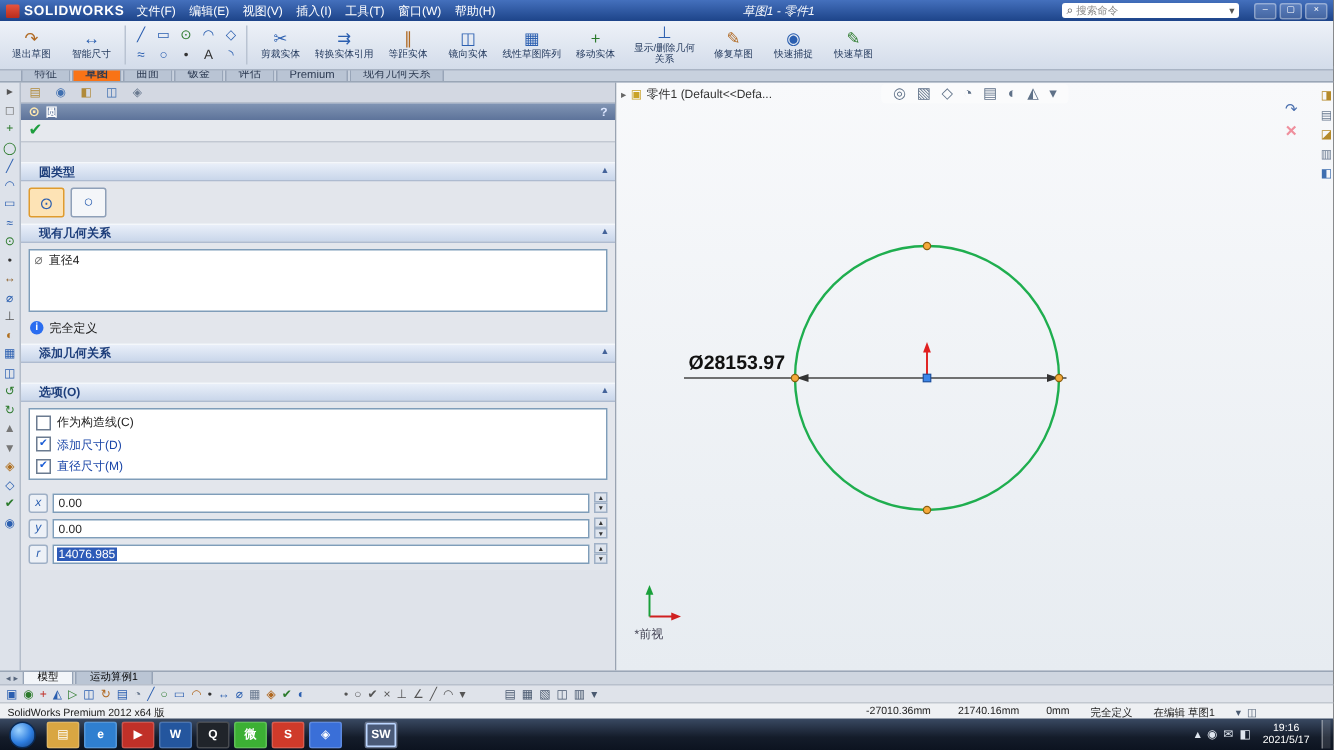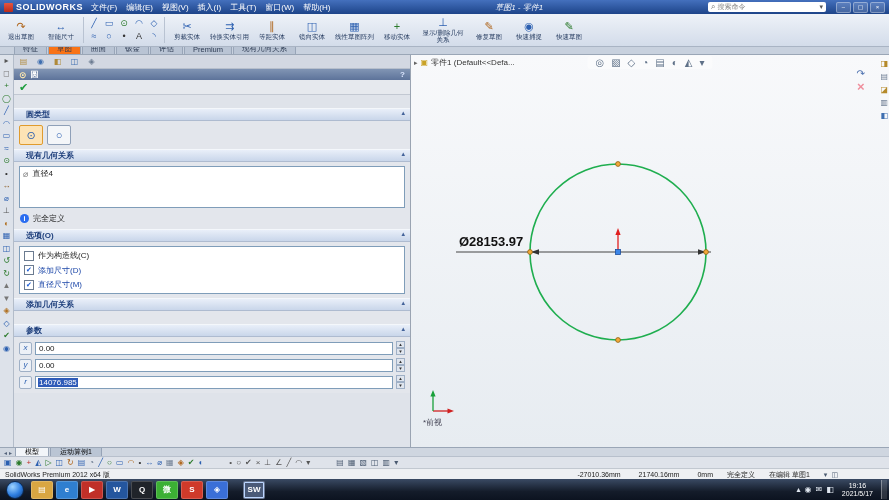--- a/index.html
+++ b/index.html
@@ -40,21 +40,21 @@
   .rb-grid{display:grid;grid-template-columns:repeat(5,14px);grid-auto-rows:13px;
     align-content:center;gap:0 1px;}
   .tool{font-size:9px;text-align:center;line-height:13px;cursor:default;}
 
   
   .cmdtabs{position:absolute;left:0;top:44px;right:0;height:10px;background:#c8d1de;
     display:flex;align-items:flex-end;padding-left:14px;gap:1px;border-bottom:1px solid #9aa6b6;
     font-size:7.5px;z-index:9;}
   .ctab{padding:1px 8px 0 8px;background:#b9c4d4;border:1px solid #98a5b8;border-bottom:none;
     border-radius:2px 2px 0 0;color:#2c3a52;white-space:nowrap;}
-  .ctab.on{background:#f97316;font-weight:normal;}
+  .ctab.on{background:#f97316;font-weight:bold;}
 
   
   .leftstrip{position:absolute;left:0;top:54px;width:13px;bottom:53px;background:#dde2ea;
     border-right:1px solid #b3bcc9;display:flex;flex-direction:column;align-items:center;
     padding-top:3px;gap:4.5px;font-size:8px;overflow:hidden;}
   .lsi{line-height:8px;cursor:default;}
 
   
   .pm{position:absolute;left:14px;top:54px;width:396px;bottom:53px;background:#dfe3ea;
     border-right:1px solid #9aa4b2;overflow:hidden;font-size:8px;color:#222;}
@@ -376,20 +376,28 @@
           </div>
         <div class="inforow">
           <span class="info-ic">i</span>
           <span>完全定义</span>
         </div>
       </div>
     </div>
 
     <div class="sec">
       <div class="sec-h">
+        <span>添加几何关系</span>
+        <span class="car">▴</span>
+      </div>
+      <div class="sec-b addrel-b"></div>
+    </div>
+
+    <div class="sec">
+      <div class="sec-h">
         <span>选项(O)</span>
         <span class="car">▴</span>
       </div>
       <div class="sec-b">
         <div class="optbox">
 
             <div class="chkrow">
               <span class="chk off">
                 <i></i>
               </span>
@@ -407,32 +415,20 @@
               <span class="chk on">
                 <i>✔</i>
               </span>
               <span class="chklb" style="color: rgb(27, 70, 168);">直径尺寸(M)</span>
             </div>
           </div>
       </div>
     </div>
 
     <div class="sec">
-      <div class="sec-h">
-        <span>添加几何关系</span>
-        <span class="car">▴</span>
-      </div>
-      <div class="sec-b addrel-b"></div>
-    </div>
-
-    <div class="sec">
-      <div class="sec-h">
-        <span>参数</span>
-        <span class="car">▴</span>
-      </div>
       <div class="sec-b">
         <div class="params">
 
             <div class="prow">
               <span class="pic">x</span>
               <div class="pinput off">
                 <span class="val">0.00</span>
               </div>
               <span class="spin">
                 <i>▲</i>

